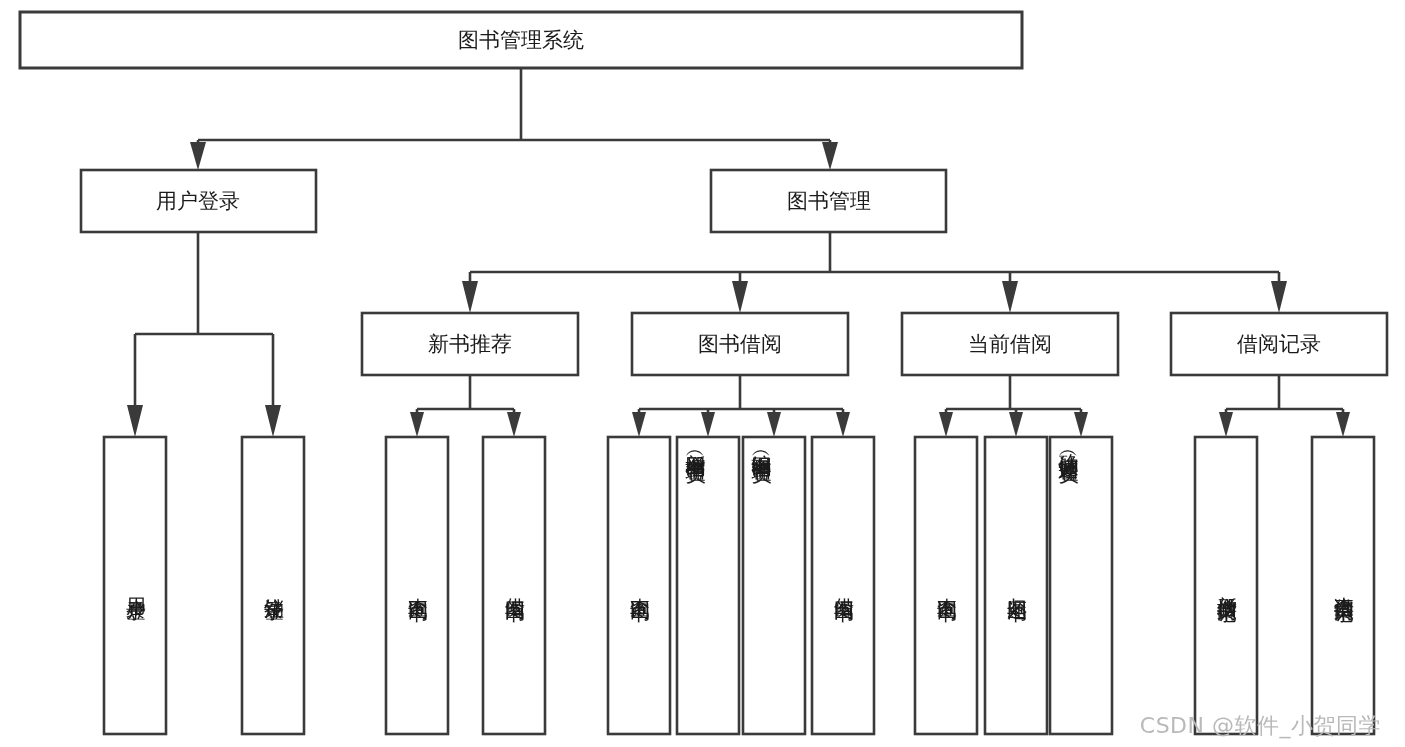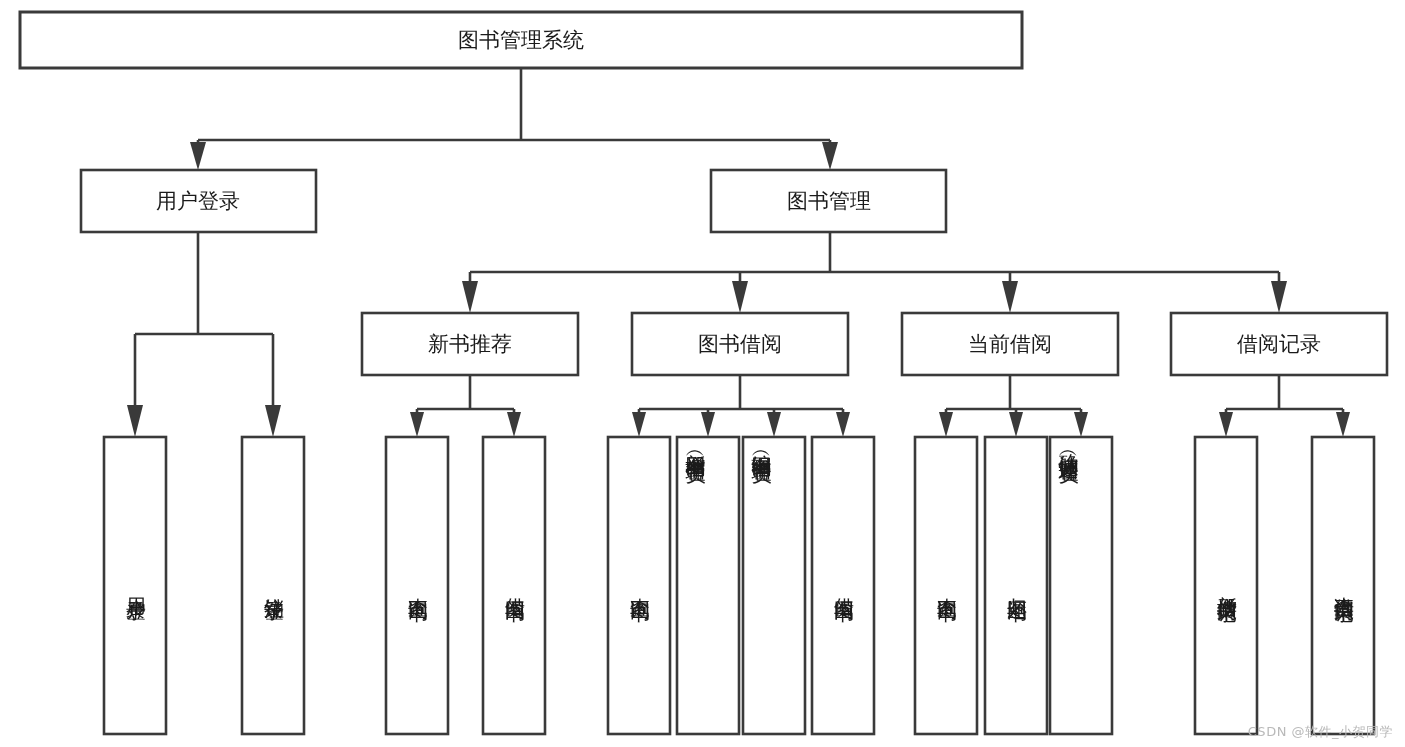--- a/index.html
+++ b/index.html
@@ -53,24 +53,24 @@
     dominant-baseline: middle;
   }
   .node-label.vertical {
     font-size: 20px;
     writing-mode: vertical-rl;
     text-orientation: upright;
     letter-spacing: 1.5px;
   }
   .watermark {
     position: absolute;
-    right: 12px;
+    right: 24px;
     bottom: 6px;
     font-family: "DejaVu Sans", "Liberation Sans", sans-serif;
-    font-size: 13px;
+    font-size: 22px;
     color: #b9b9b9;
     letter-spacing: 0.5px;
     white-space: nowrap;
     pointer-events: none;
   }
 </style>
 </head>
 <body>
 
 <div id="diagram-root">

